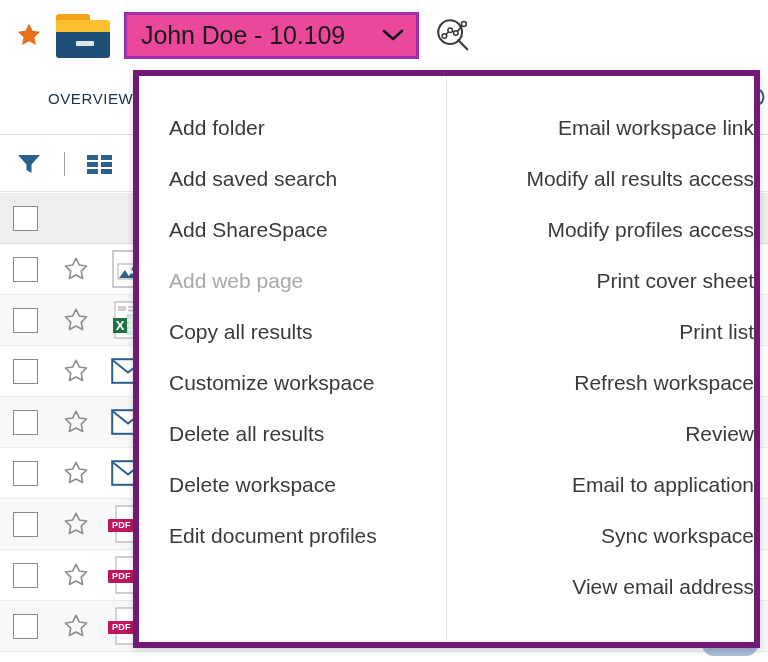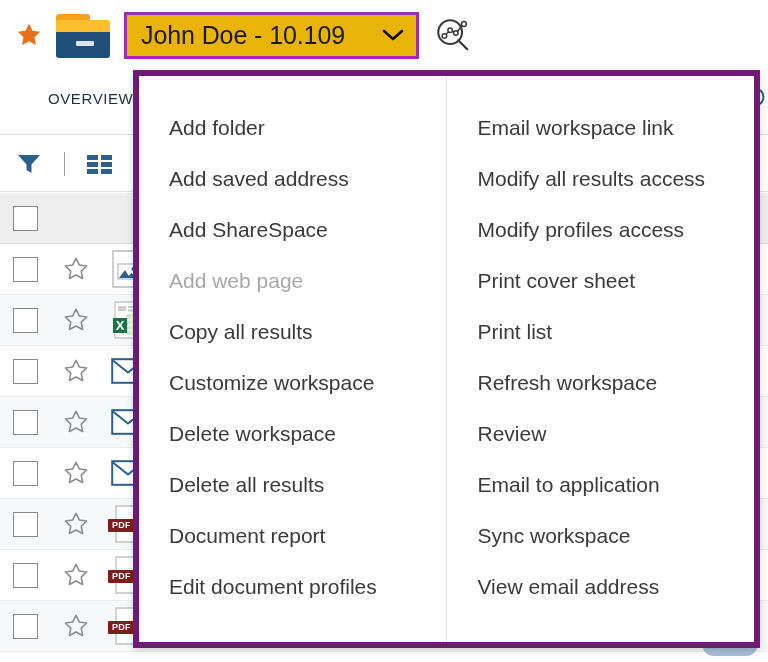--- a/index.html
+++ b/index.html
@@ -69,21 +69,21 @@
     width: 18px; height: 5px;
     background: #dbe5ee;
     border-radius: 1px;
   }
 
   .ws-selector {
     flex: 0 0 auto;
     height: 47px;
     min-width: 295px;
     border: 3px solid #9b2fae;
-    background: #eab308;
+    background: #ec4899;
     display: flex;
     align-items: center;
     justify-content: space-between;
     padding: 0 12px 0 14px;
     margin-right: 14px;
   }
   .ws-title {
     font-size: 25px;
     color: #1a1a1a;
     white-space: nowrap;
@@ -187,21 +187,21 @@
     margin-left: 6px;
   }
   .doc-base {
     position: relative;
     width: 32px; height: 38px;
   }
 
   .pdf-badge {
     position: absolute;
     left: -4px; top: 14px;
-    background: #7f1d1d;
+    background: #be185d;
     color: #ffffff;
     font-size: 9px;
     font-weight: bold;
     padding: 2px 4px 2px 4px;
     letter-spacing: 0.2px;
     line-height: 1;
     border-radius: 1px;
   }
 
   .row-right-icon {
@@ -245,21 +245,21 @@
   }
   .menu-item {
     height: 51px;
     line-height: 51px;
     font-size: 21px;
     color: #3a3a3a;
     padding-left: 30px;
     white-space: nowrap;
     cursor: pointer;
   }
-  .menu-col-right .menu-item { padding-left: 30px; }
+  .menu-col-right .menu-item { padding-left: 30px; text-align: right; }
   .menu-item.disabled {
     color: #a8a8a8;
     cursor: default;
   }
 </style>
 </head>
 <body>
 
 <div id="app">
 
@@ -493,28 +493,27 @@
       <div class="row-right-icon"></div>
     </div>
 
     <div class="bottom-pill"></div>
   </div>
 
   <div class="menu">
 
     <div class="menu-col menu-col-left">
       <div class="menu-item">Add folder</div>
-      <div class="menu-item">Add saved address</div>
+      <div class="menu-item">Add saved search</div>
       <div class="menu-item">Add ShareSpace</div>
       <div class="menu-item disabled">Add web page</div>
       <div class="menu-item">Copy all results</div>
       <div class="menu-item">Customize workspace</div>
+      <div class="menu-item">Delete all results</div>
       <div class="menu-item">Delete workspace</div>
-      <div class="menu-item">Delete all results</div>
-      <div class="menu-item">Document report</div>
       <div class="menu-item">Edit document profiles</div>
     </div>
 
     <div class="menu-col menu-col-right">
       <div class="menu-item">Email workspace link</div>
       <div class="menu-item">Modify all results access</div>
       <div class="menu-item">Modify profiles access</div>
       <div class="menu-item">Print cover sheet</div>
       <div class="menu-item">Print list</div>
       <div class="menu-item">Refresh workspace</div>

